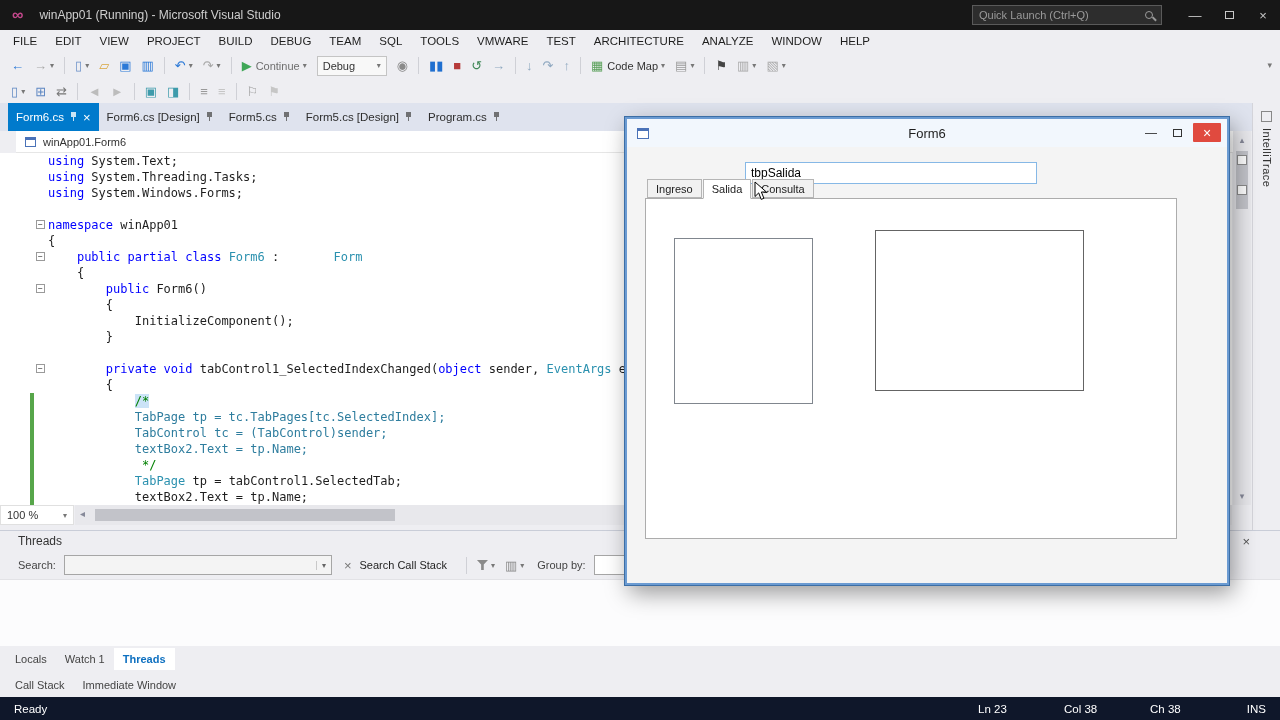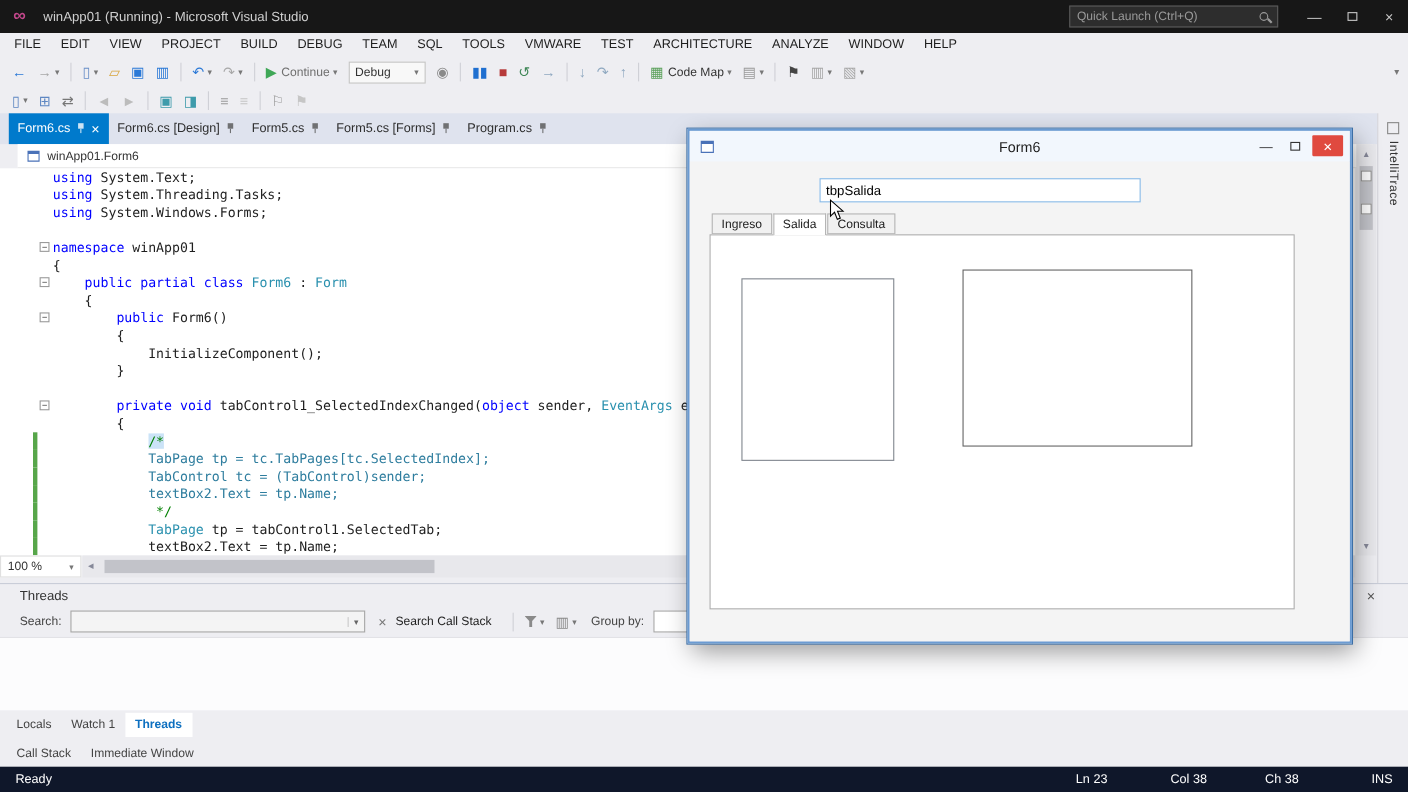--- a/index.html
+++ b/index.html
@@ -129,21 +129,21 @@
   .fw-icon{position:absolute;left:10px;width:12px;height:11px;border:1px solid #4a72b8;border-top:3px solid #4a72b8;background:#fff}
   .fw-title{width:100%;text-align:center;font-size:13px;color:#1e1e1e}
   .fw-btn{position:absolute;top:4px;width:24px;height:19px;display:flex;align-items:center;justify-content:center;
           color:#333;font-size:12px}
   .fw-min{right:64px}
   .fw-max{right:38px}
   .fw-close{right:6px;width:28px;background:#e04a3f;color:#fff;font-size:14px;border-radius:1px}
   .fw-client{position:relative;height:436px;background:#f4f4f4}
   .fw-textbox{position:absolute;left:118px;top:15px;width:292px;height:22px;background:#fff;border:1px solid #86b8e6;
               font-size:12px;padding:2px 5px;color:#000;font-family:"Liberation Sans",sans-serif;outline:none}
-  .fw-tabcontrol{position:absolute;left:18px;top:47px;width:528px;height:360px}
+  .fw-tabcontrol{position:absolute;left:18px;top:32px;width:528px;height:360px}
   .fw-tabs{position:relative;z-index:2;height:20px;padding-left:2px;font-size:11px}
   .ftab{display:inline-block;padding:3px 8px 2px;background:#f1f1f1;border:1px solid #b5b5b5;color:#222;margin-right:1px}
   .ftab.sel{background:#fff;border-bottom-color:#fff;padding-bottom:3px}
   .fw-tabbody{position:absolute;left:0;top:19px;width:532px;height:341px;background:#fff;border:1px solid #acacac}
   .fw-rect1{position:absolute;left:28px;top:39px;width:139px;height:166px;border:1px solid #80868e;background:#fff}
   .fw-rect2{position:absolute;left:229px;top:31px;width:209px;height:161px;border:1px solid #646464;background:#fff}
 
   .cursor{position:absolute;left:754px;top:181px;z-index:100}
 </style>
 </head>
@@ -325,21 +325,21 @@
       </div>
       <div class="dtab">
         <span class="dtab-label">Form6.cs [Design]</span>
         <span class="pin"></span>
       </div>
       <div class="dtab">
         <span class="dtab-label">Form5.cs</span>
         <span class="pin"></span>
       </div>
       <div class="dtab">
-        <span class="dtab-label">Form5.cs [Forms]</span>
+        <span class="dtab-label">Form5.cs [Design]</span>
         <span class="pin"></span>
       </div>
       <div class="dtab">
         <span class="dtab-label">Program.cs</span>
         <span class="pin"></span>
       </div>
     </div>
 
   <div class="breadcrumb">
     <span class="bc-icon"></span>
@@ -379,21 +379,21 @@
         <div class="cl">
           <span class="chg"></span>
           <span class="fold"></span>
           <span class="ct"><span style="color: rgb(30, 30, 30);">{</span></span>
         </div>
         <div class="cl">
           <span class="chg"></span>
           <span class="fold">
             <span class="foldbox">−</span>
           </span>
-          <span class="ct"><span style="color: rgb(30, 30, 30);">    </span><span style="color: rgb(0, 0, 255);">public partial class</span><span style="color: rgb(30, 30, 30);"> </span><span style="color: rgb(43, 145, 175);">Form6</span><span style="color: rgb(30, 30, 30);"> : </span><span style="color: rgb(43, 145, 175);">Form</span></span>
+          <span class="ct"><span style="color: rgb(30, 30, 30);">    </span><span style="color: rgb(0, 0, 255);">public partial class</span><span style="color: rgb(30, 30, 30);"> </span><span style="color: rgb(43, 145, 175);">Form6</span><span style="color: rgb(30, 30, 30);"> : </span><span style="color: rgb(43, 145, 175); margin-left: 47px;">Form</span></span>
         </div>
         <div class="cl">
           <span class="chg"></span>
           <span class="fold"></span>
           <span class="ct"><span style="color: rgb(30, 30, 30);">    {</span></span>
         </div>
         <div class="cl">
           <span class="chg"></span>
           <span class="fold">
             <span class="foldbox">−</span>

